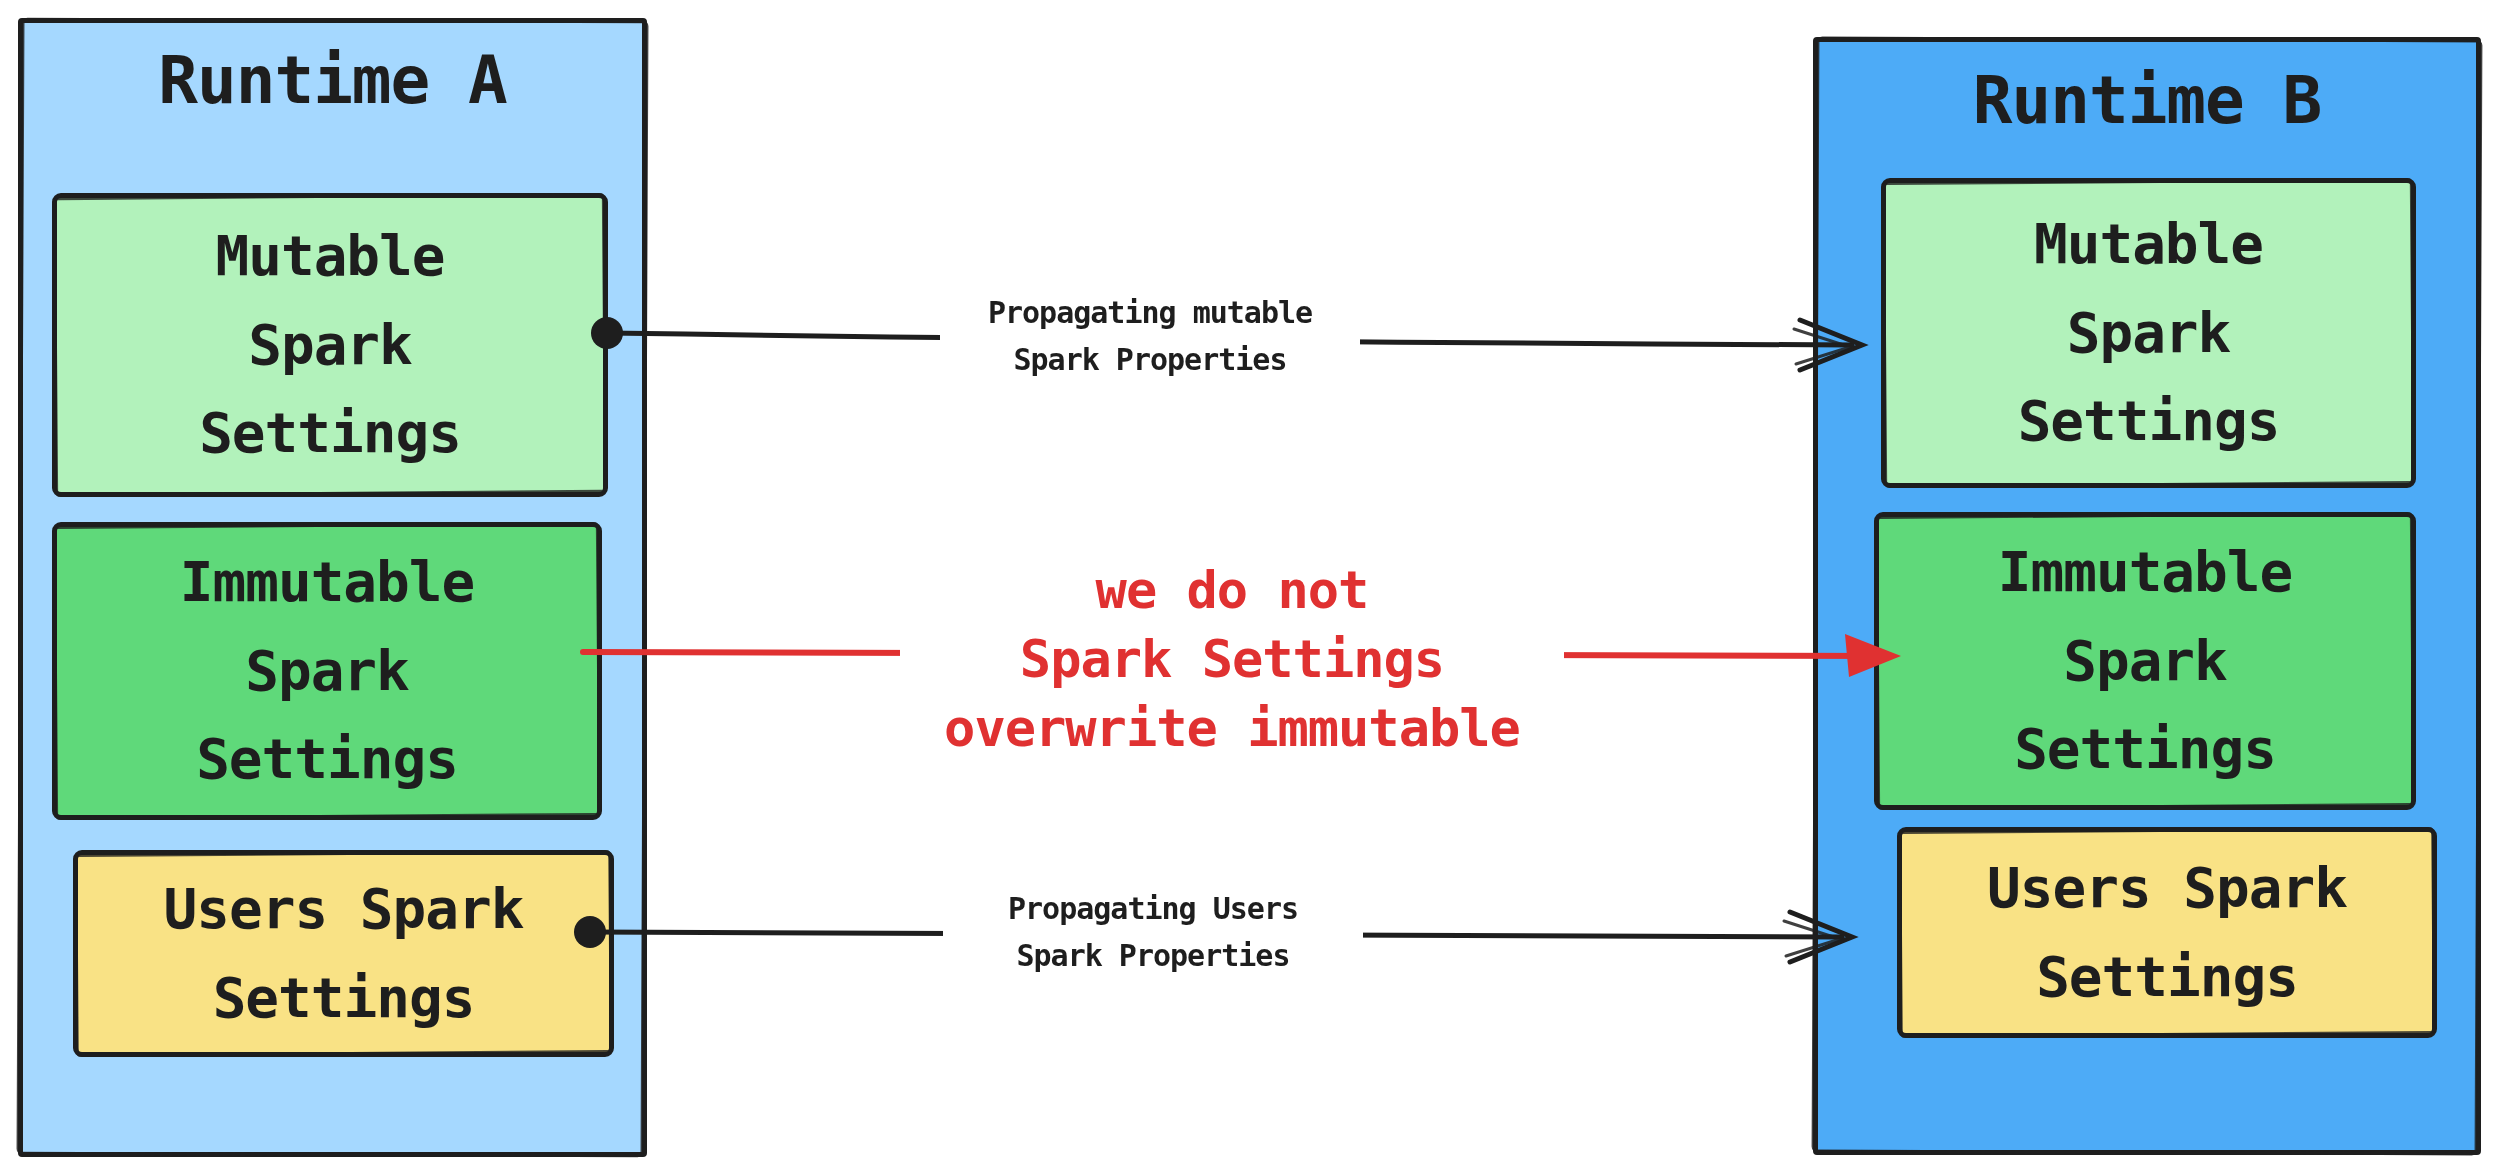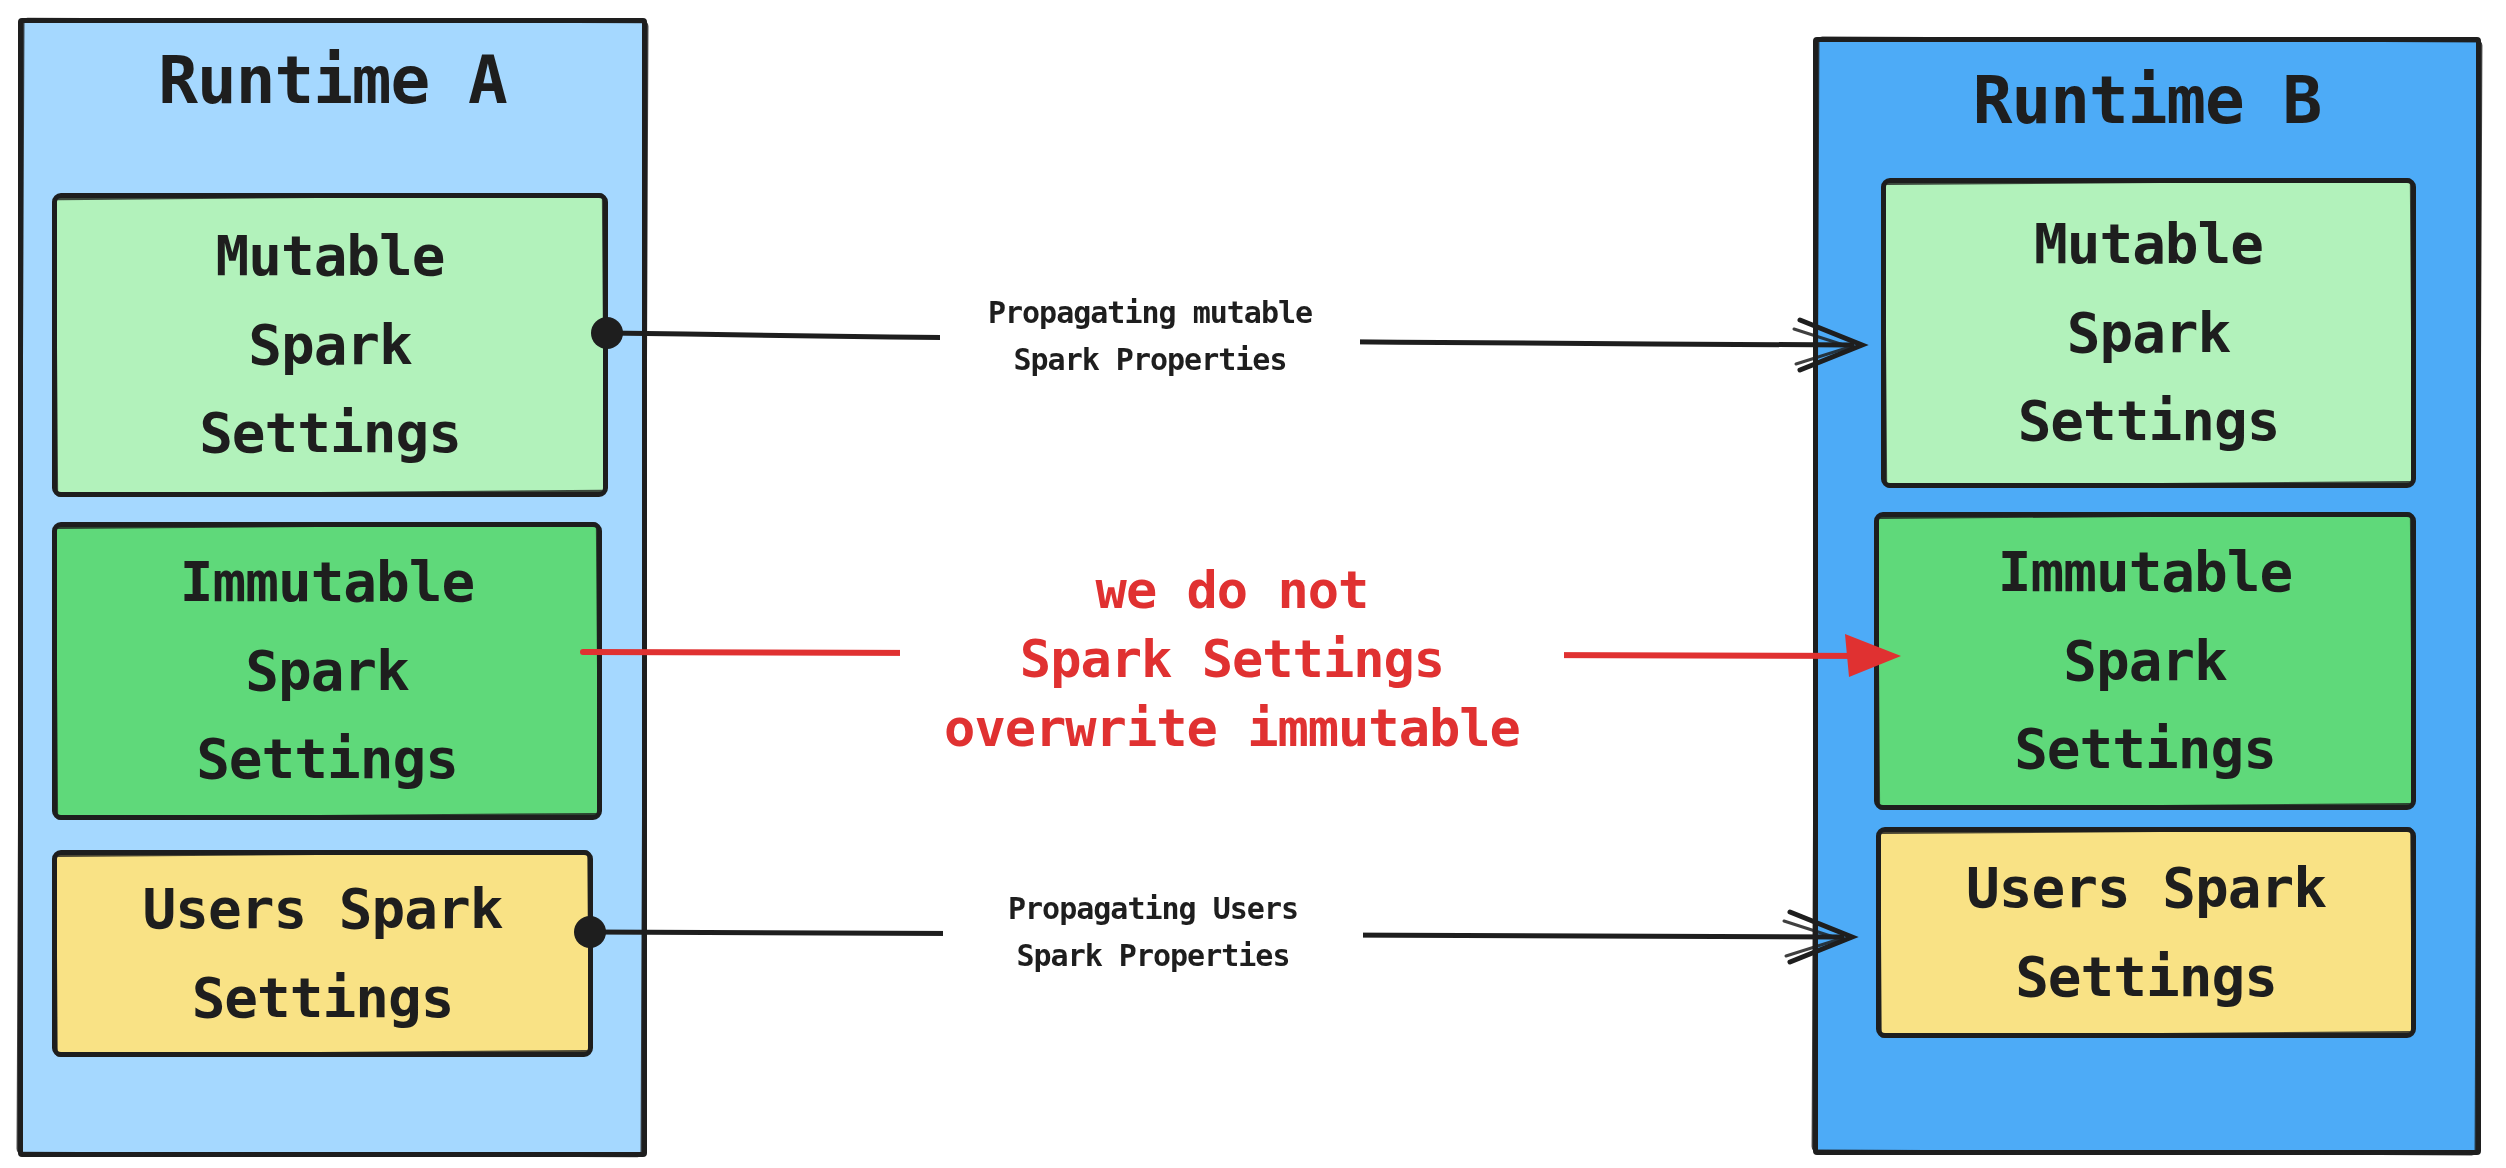--- a/index.html
+++ b/index.html
@@ -78,21 +78,21 @@
     border: 3px solid var(--stroke, #1e1e1e);
     border-radius: 5px;
     transform: rotate(-0.45deg);
     opacity: .8;
     pointer-events: none;
   }
   .box .line { display: block; }
 
   .bg-mutable   { background: var(--mutable-bg, #b2f2bb); }
   .bg-immutable { background: var(--immutable-bg, #5fd97a); }
-  .bg-users     { background: var(--users-bg, #f9e285); }
+  .bg-users     { background: var(--users-bg, #f9e285); margin-left: 21px; }
 
   .a-mutable   { left: 29px; top: 170px; width: 546px; height: 294px; }
   .a-immutable { left: 29px; top: 499px; width: 540px; height: 288px; }
   .a-users     { left: 29px; top: 827px; width: 531px; height: 197px; }
 
   .b-mutable   { left: 63px; top: 136px; width: 525px; height: 300px; }
   .b-immutable { left: 56px; top: 470px; width: 532px; height: 288px; }
   .b-users     { left: 58px; top: 785px; width: 530px; height: 201px; }
 
   

